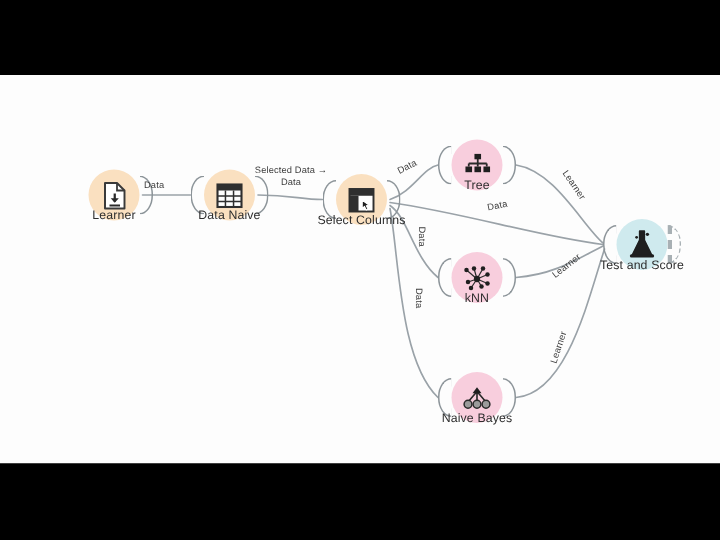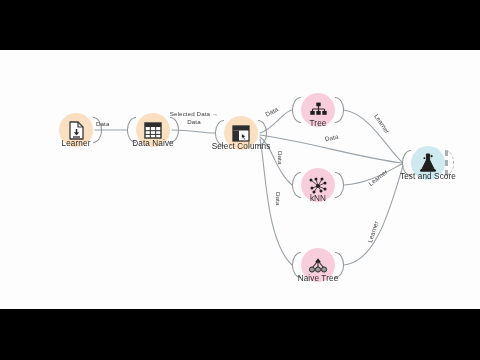--- a/index.html
+++ b/index.html
@@ -273,21 +273,21 @@
       <div class="bracket bracket-right"></div>
       <div class="node-body node-pink">
         <svg class="node-icon" width="20" height="17" viewBox="0 0 20 17">
           <path d="M10 4 L4 11 M10 4 L10 11 M10 4 L16 11" stroke="#2a2a2a" stroke-width="1.1"></path>
           <path d="M10 1.2 L13 5.2 H7 Z" fill="#1f1f1f"></path>
           <circle cx="4" cy="12.5" r="2.6" fill="#9b9b9b" stroke="#2a2a2a" stroke-width="1"></circle>
           <circle cx="10" cy="12.5" r="2.6" fill="#9b9b9b" stroke="#2a2a2a" stroke-width="1"></circle>
           <circle cx="16" cy="12.5" r="2.6" fill="#9b9b9b" stroke="#2a2a2a" stroke-width="1"></circle>
         </svg>
       </div>
-      <div class="node-label">Naive Tree</div>
+      <div class="node-label">Naive Bayes</div>
     </div>
 
     <div class="node" style="left:428px; top:113px;">
       <div class="bracket bracket-left"></div>
       <div class="bracket bracket-right bracket-dashed"></div>
       <div class="node-body node-cyan">
         <svg class="node-icon" width="18" height="20" viewBox="0 0 18 20">
           <path d="M7.4 1 H10.6 V7 L15.5 17 H2.5 L7.4 7 Z" fill="#1f1f1f" stroke="#1f1f1f" stroke-width="1" stroke-linejoin="round"></path>
           <path d="M2 17.6 H16" stroke="#1f1f1f" stroke-width="2.2" stroke-linecap="round"></path>
           <circle cx="12.6" cy="3.2" r="1.1" fill="#1f1f1f"></circle>

